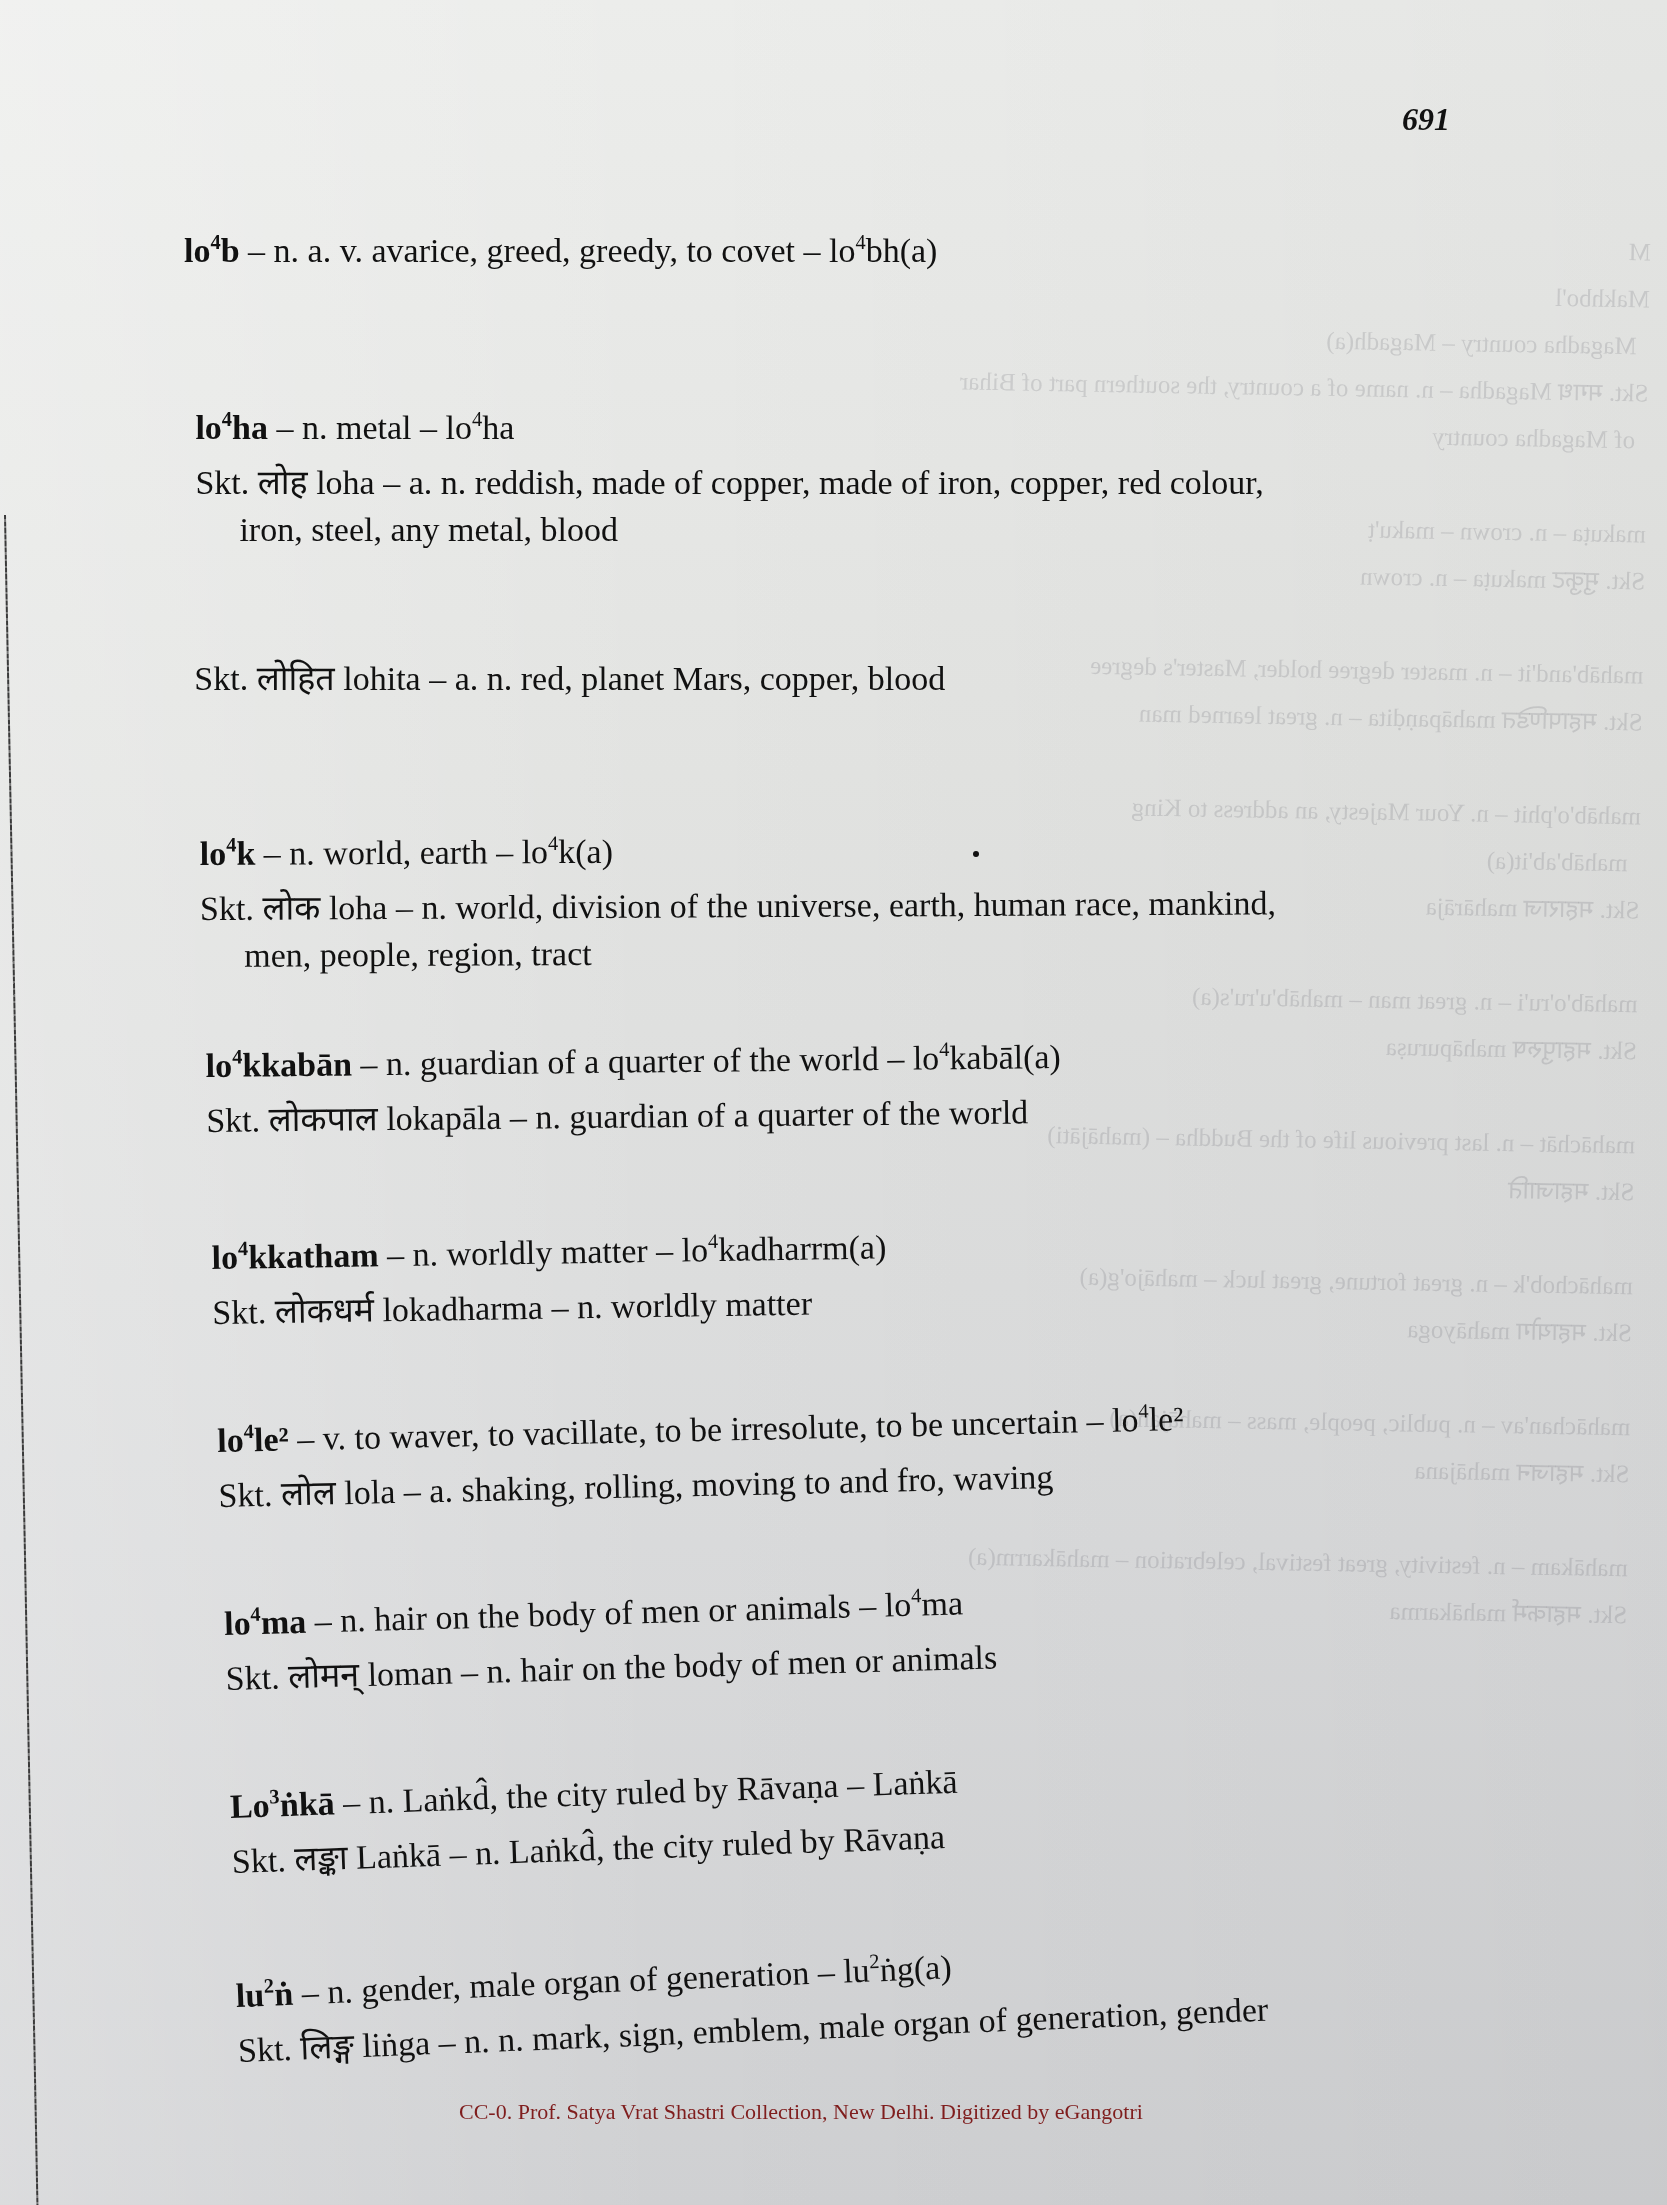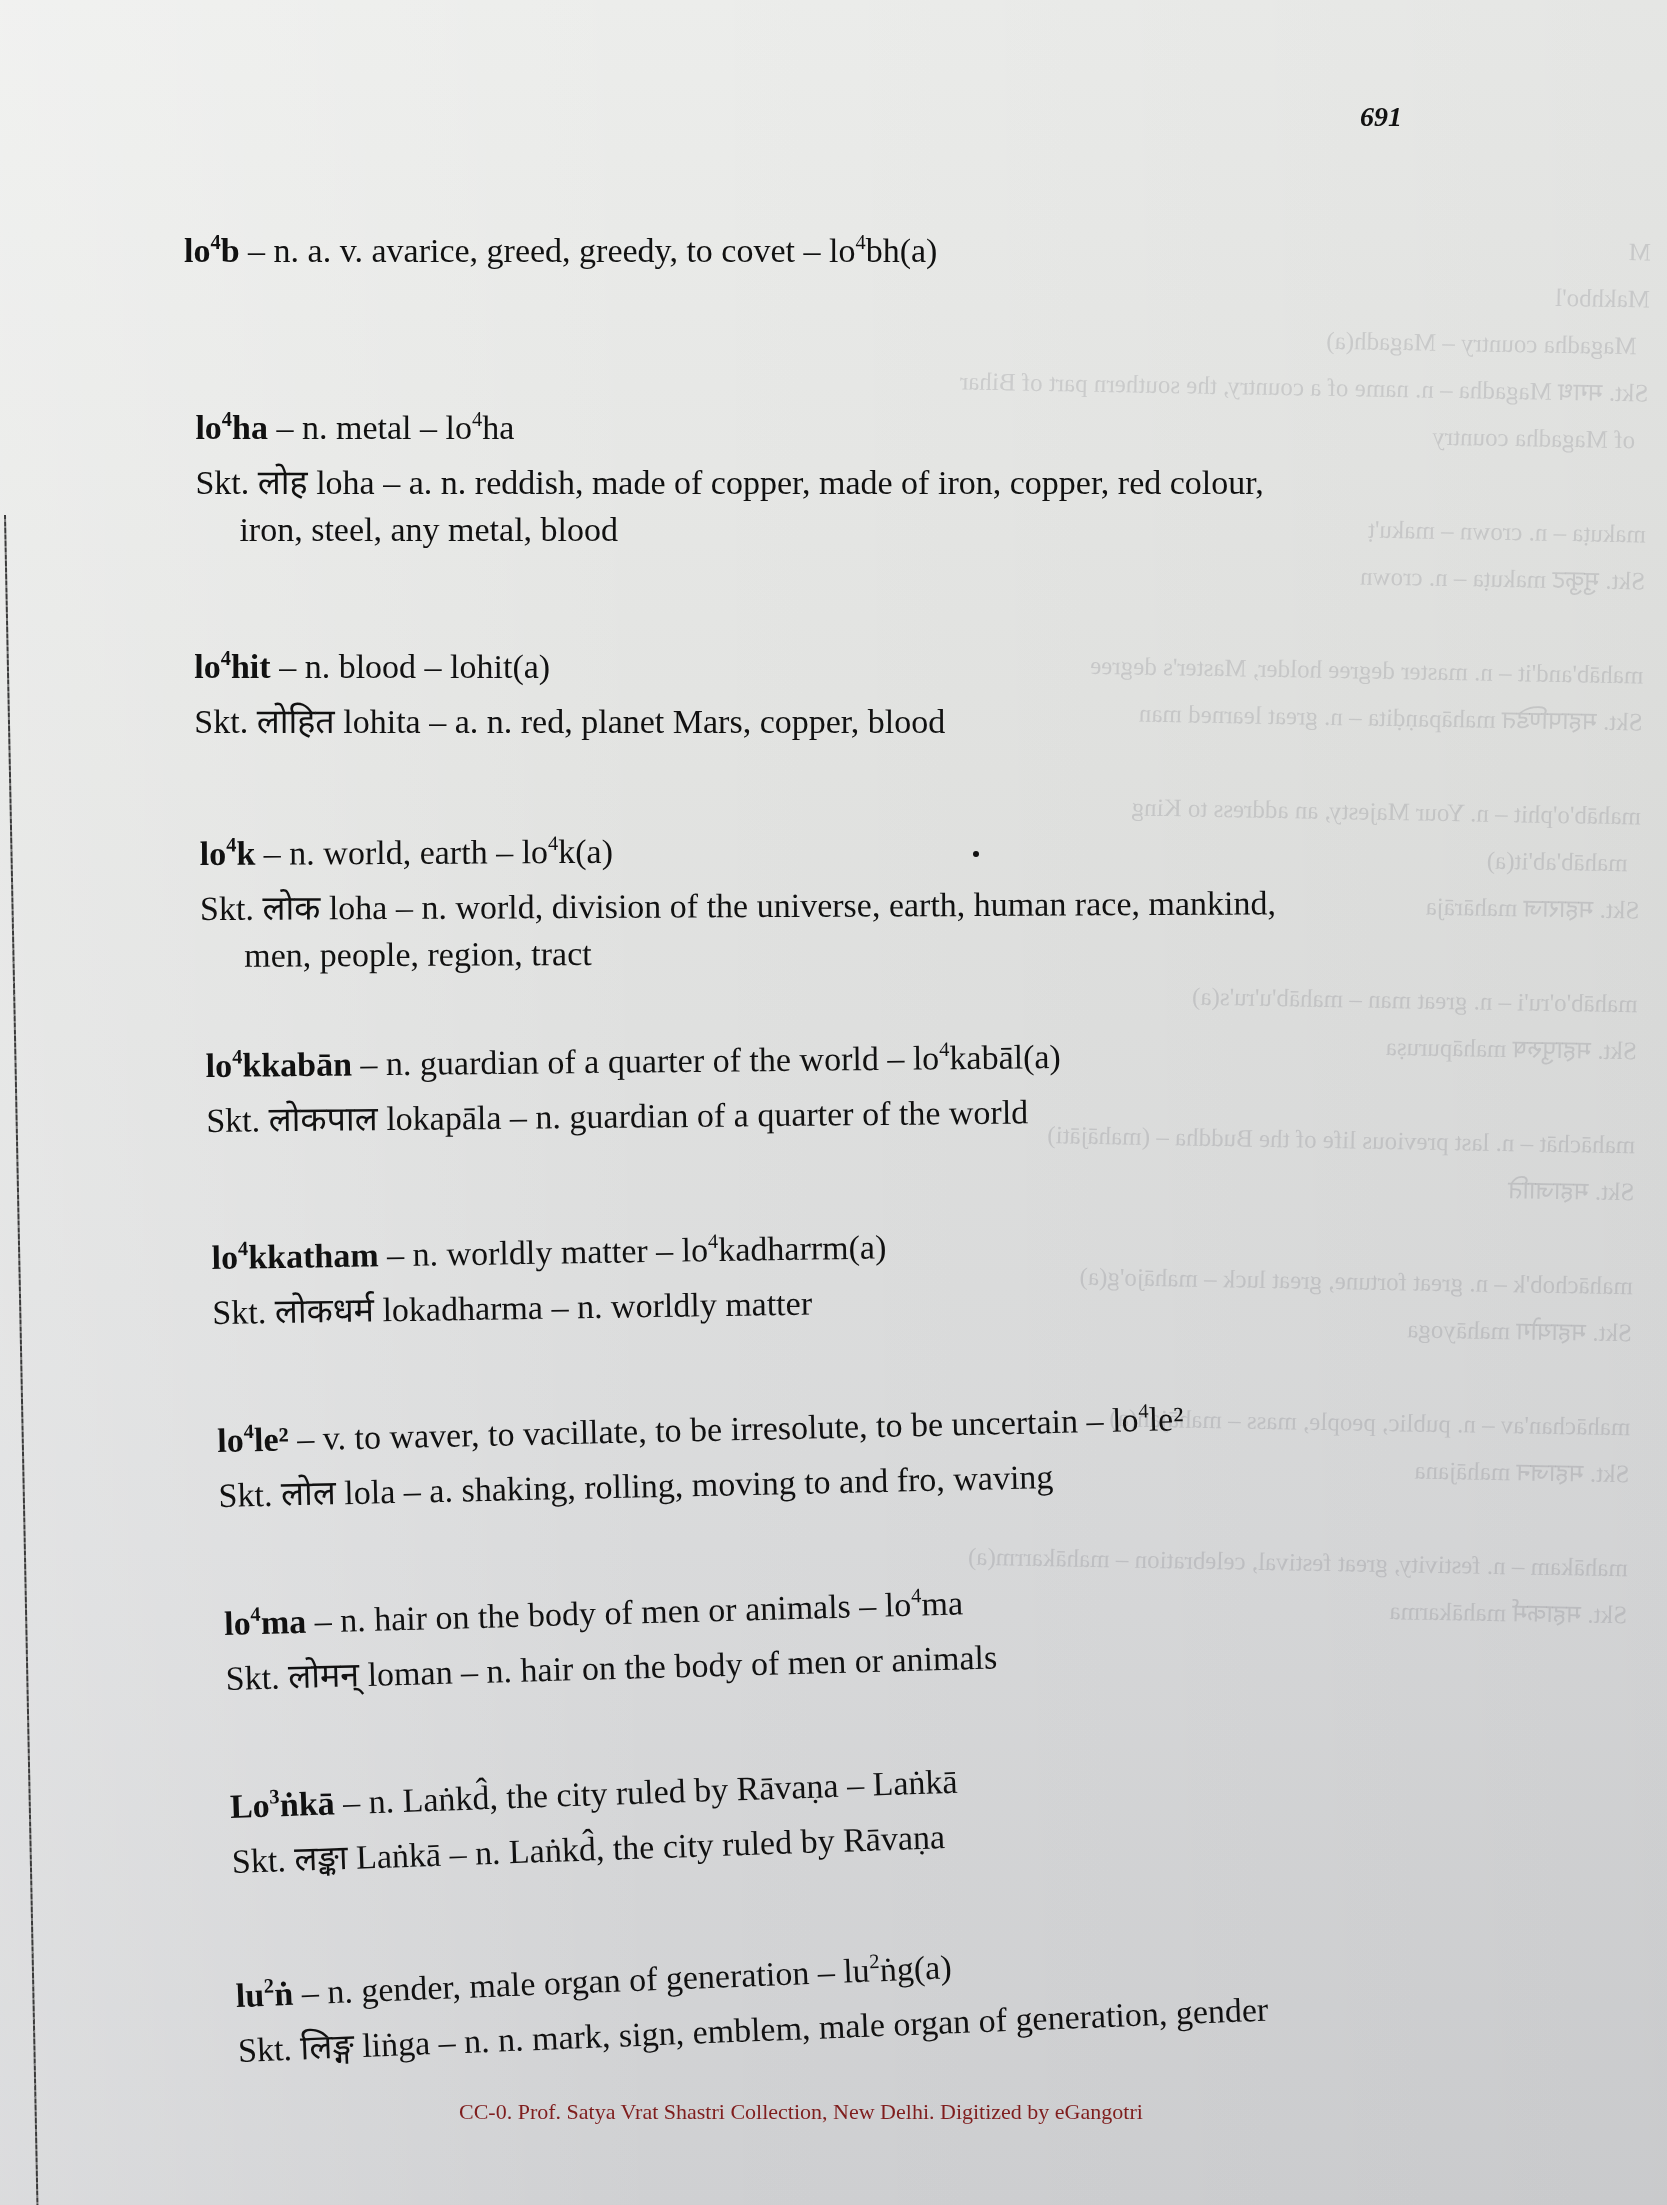--- a/index.html
+++ b/index.html
@@ -39,23 +39,23 @@
       width: 845px;
       color: rgba(70,70,80,0.16);
       font-size: 25px;
       line-height: 47px;
       transform: scaleX(-1) rotate(-1deg);
       white-space: pre;
       pointer-events: none;
     }
     .page-number {
       position: absolute;
-      left: 1360px;
+      left: 1402px;
       top: 101px;
-      font-size: 28px;
+      font-size: 32px;
       font-weight: bold;
       font-style: italic;
     }
     .entries {
       position: absolute;
       left: 184px;
       top: 213px;
       width: 1316px;
     }
     .entry {
@@ -153,23 +153,20 @@
       <span class="headword"><span>lo</span><sup>4</sup><span>ha</span></span><span> – n. metal – lo</span><sup>4</sup><span>ha</span>
     </div>
     <div class="skt-line">
       <span>Skt.</span>
       <span>लोह</span>
       <span>loha</span><span> – a. n. reddish, made of copper, made of iron, copper, red colour,</span>
       <span class="cont">iron, steel, any metal, blood</span>
     </div>
   </div>
     <div class="entry" style="top: 432px; left: 10.3px; transform: rotate(0deg);">
-    <div class="headline">
-      <span class="headword"><span>lo</span><sup>4</sup><span>hit</span></span><span> – n. blood – lohit(a)</span>
-    </div>
     <div class="skt-line">
       <span>Skt.</span>
       <span>लोहित</span>
       <span>lohita</span><span> – a. n. red, planet Mars, copper, blood</span>
       
     </div>
   </div>
     <div class="entry" style="top: 619px; left: 16px; transform: rotate(-0.3deg);">
     <div class="headline">
       <span class="headword"><span>lo</span><sup>4</sup><span>k</span></span><span> – n. world, earth – lo</span><sup>4</sup><span>k(a)</span>

